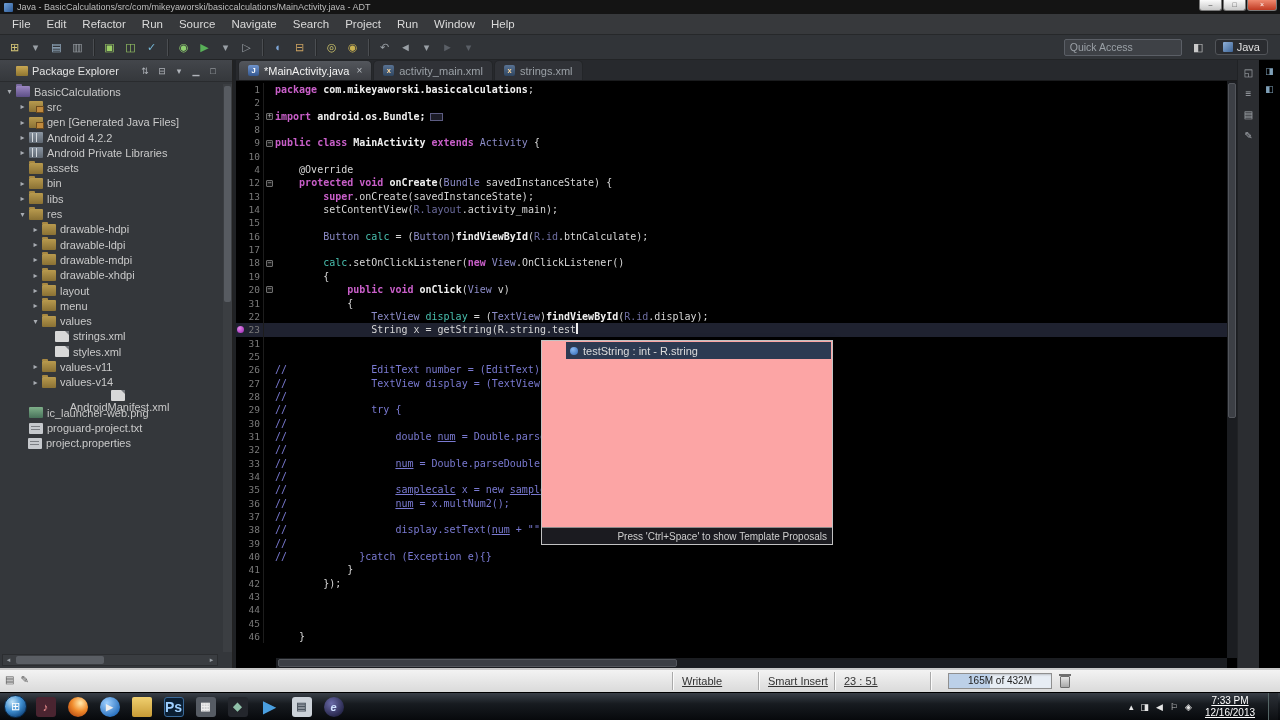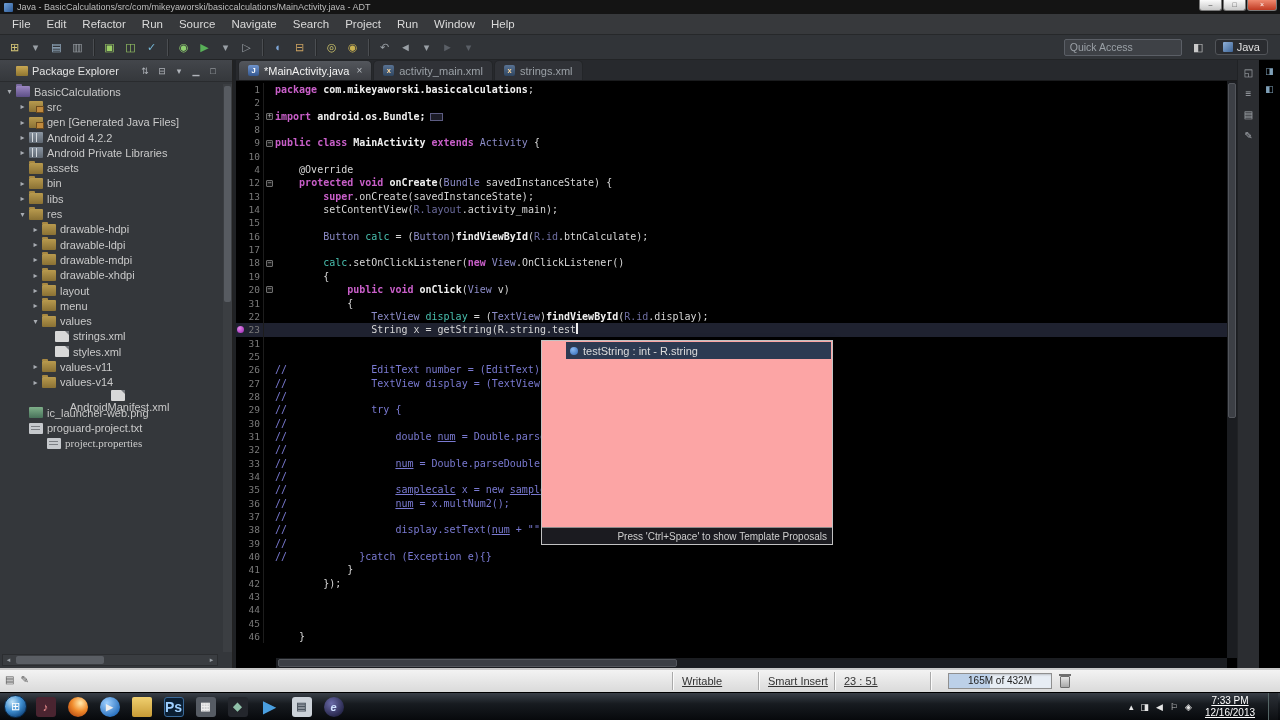--- a/index.html
+++ b/index.html
@@ -358,21 +358,21 @@
           <div class="trow" data-name="tree-item-ic-launcher-web-png" style="padding-left: 17px;">
             <span class="arrow" data-name="tree-spacer"></span>
             <span class="ticon ti-image" data-name="image-icon"></span>
             <span class="tlabel" data-name="tree-item-label">ic_launcher-web.png</span>
           </div>
           <div class="trow" data-name="tree-item-proguard-project-txt" style="padding-left: 17px;">
             <span class="arrow" data-name="tree-spacer"></span>
             <span class="ticon ti-text" data-name="text-icon"></span>
             <span class="tlabel" data-name="tree-item-label">proguard-project.txt</span>
           </div>
-          <div class="trow" data-name="tree-item-project-properties" style="padding-left: 35px; font-family: Liberation Serif, serif;">
+          <div class="trow" data-name="tree-item-project-properties" style="padding-left: 16px;">
             <span class="arrow" data-name="tree-spacer"></span>
             <span class="ticon ti-text" data-name="text-icon"></span>
             <span class="tlabel" data-name="tree-item-label">project.properties</span>
           </div>
         </div>
       <div class="pe-vscroll" data-name="package-explorer-vscrollbar">
           <div class="pe-vthumb"></div>
         </div>
       <div class="pe-hscroll" data-name="package-explorer-hscrollbar">
         <span class="pe-harrow" data-name="scroll-left-icon">◂</span>

